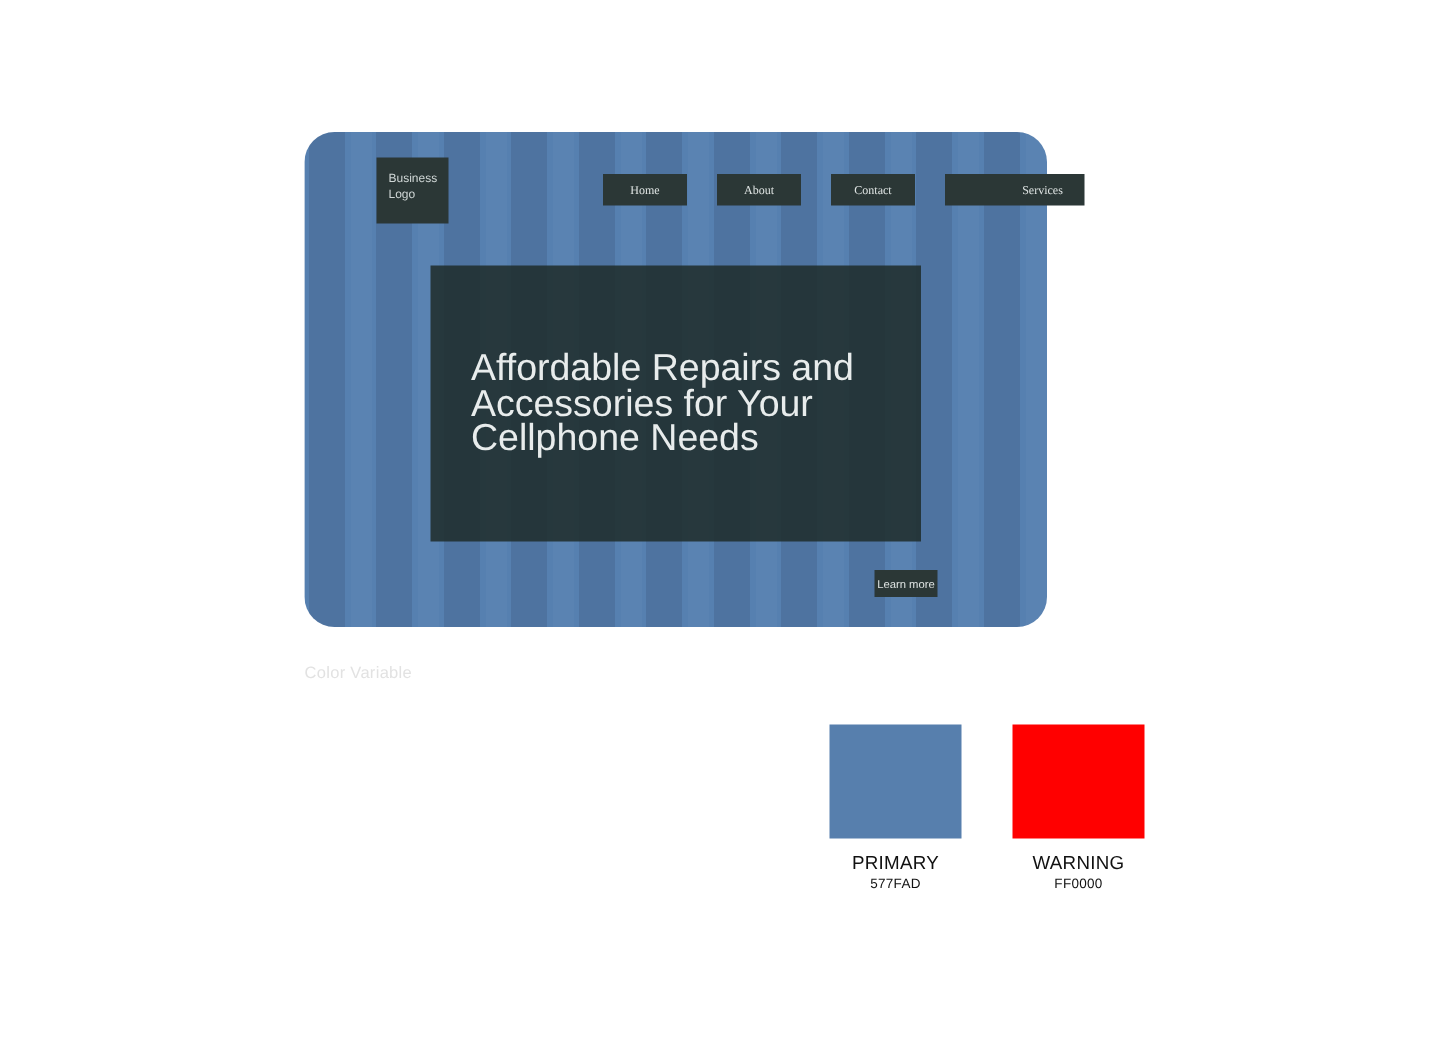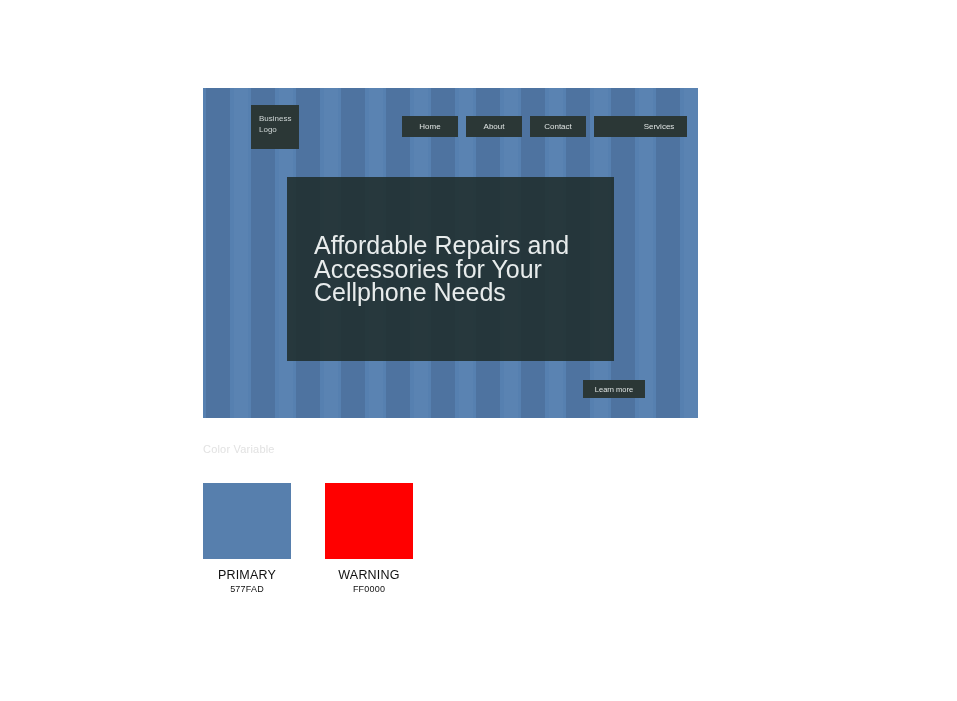--- a/index.html
+++ b/index.html
@@ -28,20 +28,21 @@
       to right,
       #5680B0 0px,
       #5680B0 3px,
       #4E73A0 3px,
       #4E73A0 27px,
       #5680B0 27px,
       #5680B0 31px,
       #5A83B2 31px,
       #5A83B2 45px
     );
+    border-radius: 20px;
   }
 
   .logo-box {
     position: absolute;
     left: 48px;
     top: 17px;
     width: 48px;
     height: 44px;
     background: #2B3736;
     color: #cfd6d5;
@@ -50,21 +51,22 @@
     padding: 8px 0 0 8px;
     box-sizing: border-box;
   }
   .logo-line { display: block; }
 
   .nav-bar {
     position: absolute;
     left: 402px;
     top: 116px;
     display: flex;
-    gap: 0px;
+    gap: 12px;
+    font-family: Liberation Serif, serif;
   }
   .nav-btn {
     width: 56px;
     height: 21px;
     background: #2B3736;
     color: #dfe4e3;
     font-size: 8px;
     display: flex;
     align-items: center;
     justify-content: center;
@@ -90,21 +92,21 @@
     font-size: 25px;
     line-height: 23.5px;
     font-weight: 400;
     white-space: pre-line;
   }
 
   #learn-more-btn {
     position: absolute;
     left: 583px;
     top: 380px;
-    width: 62px;
+    width: 42px;
     height: 18px;
     background: #2B3736;
     color: #dfe4e3;
     font-size: 7.5px;
     display: flex;
     align-items: center;
     justify-content: center;
     cursor: pointer;
   }
 
@@ -117,20 +119,21 @@
     color: #e2e2e2;
     letter-spacing: 0.2px;
   }
 
   #palette-row {
     position: absolute;
     left: 203px;
     top: 483px;
     width: 560px;
     display: flex;
+    justify-content: flex-end;
   }
   .swatch-cell {
     width: 88px;
     margin-right: 34px;
     text-align: center;
   }
   .swatch-cell:last-child { margin-right: 0; }
   .swatch-chip {
     width: 88px;
     height: 76px;

